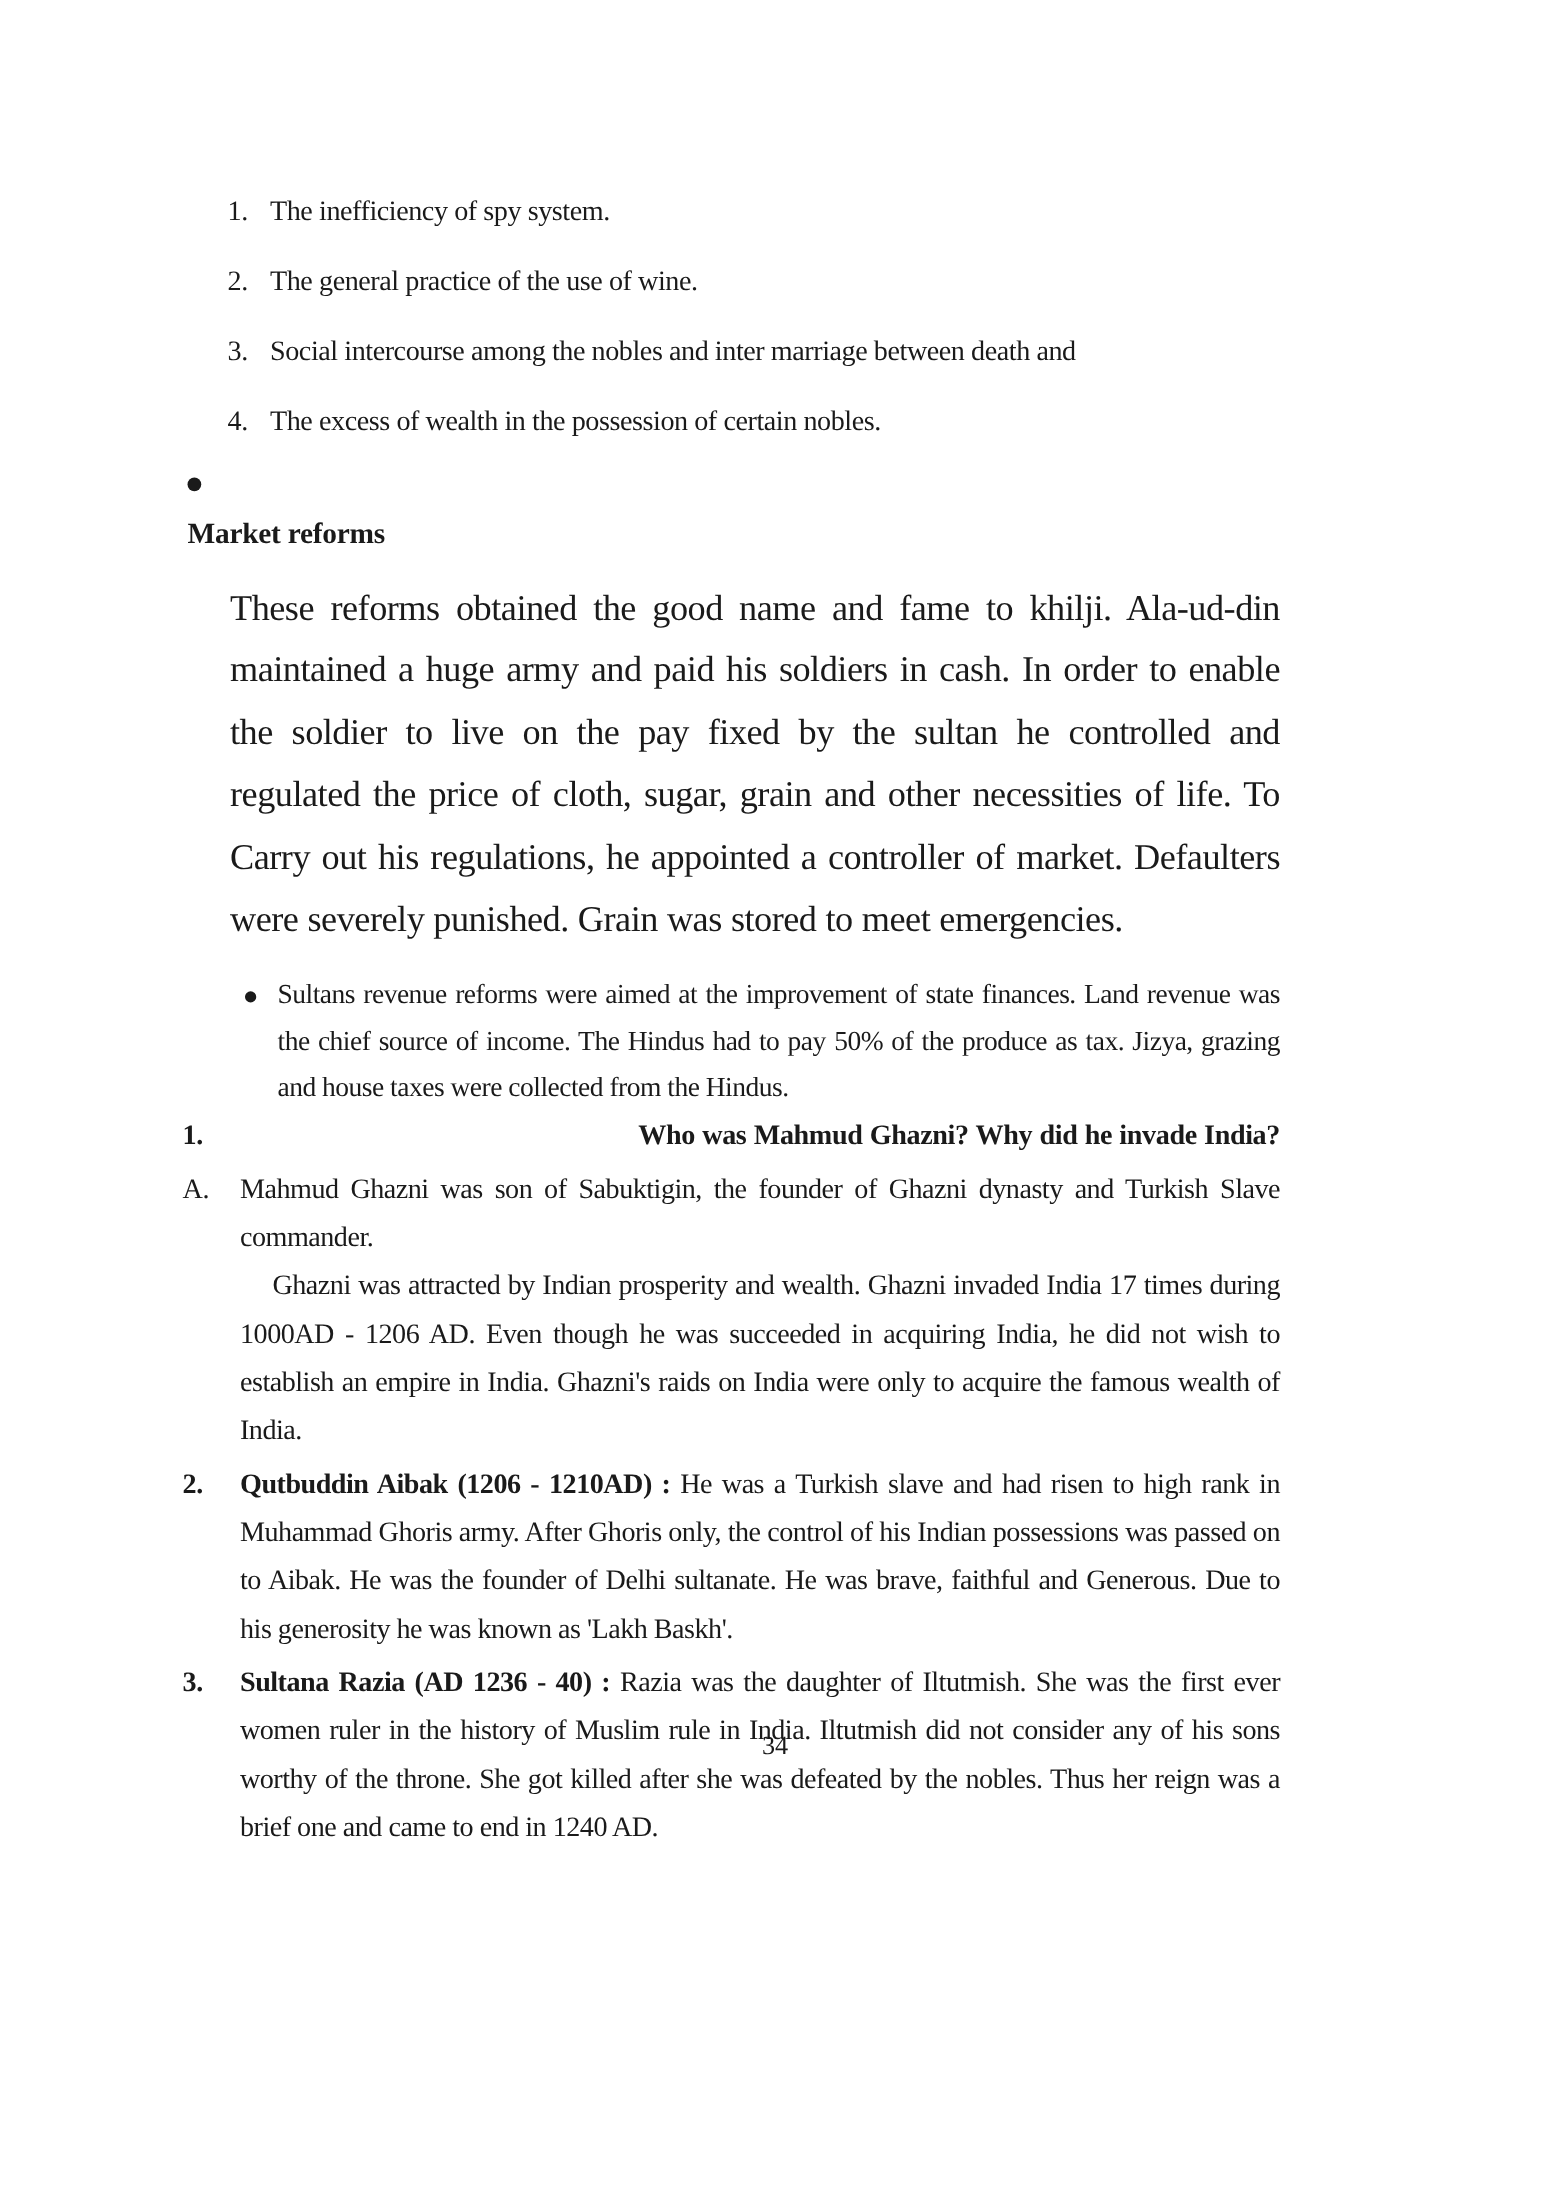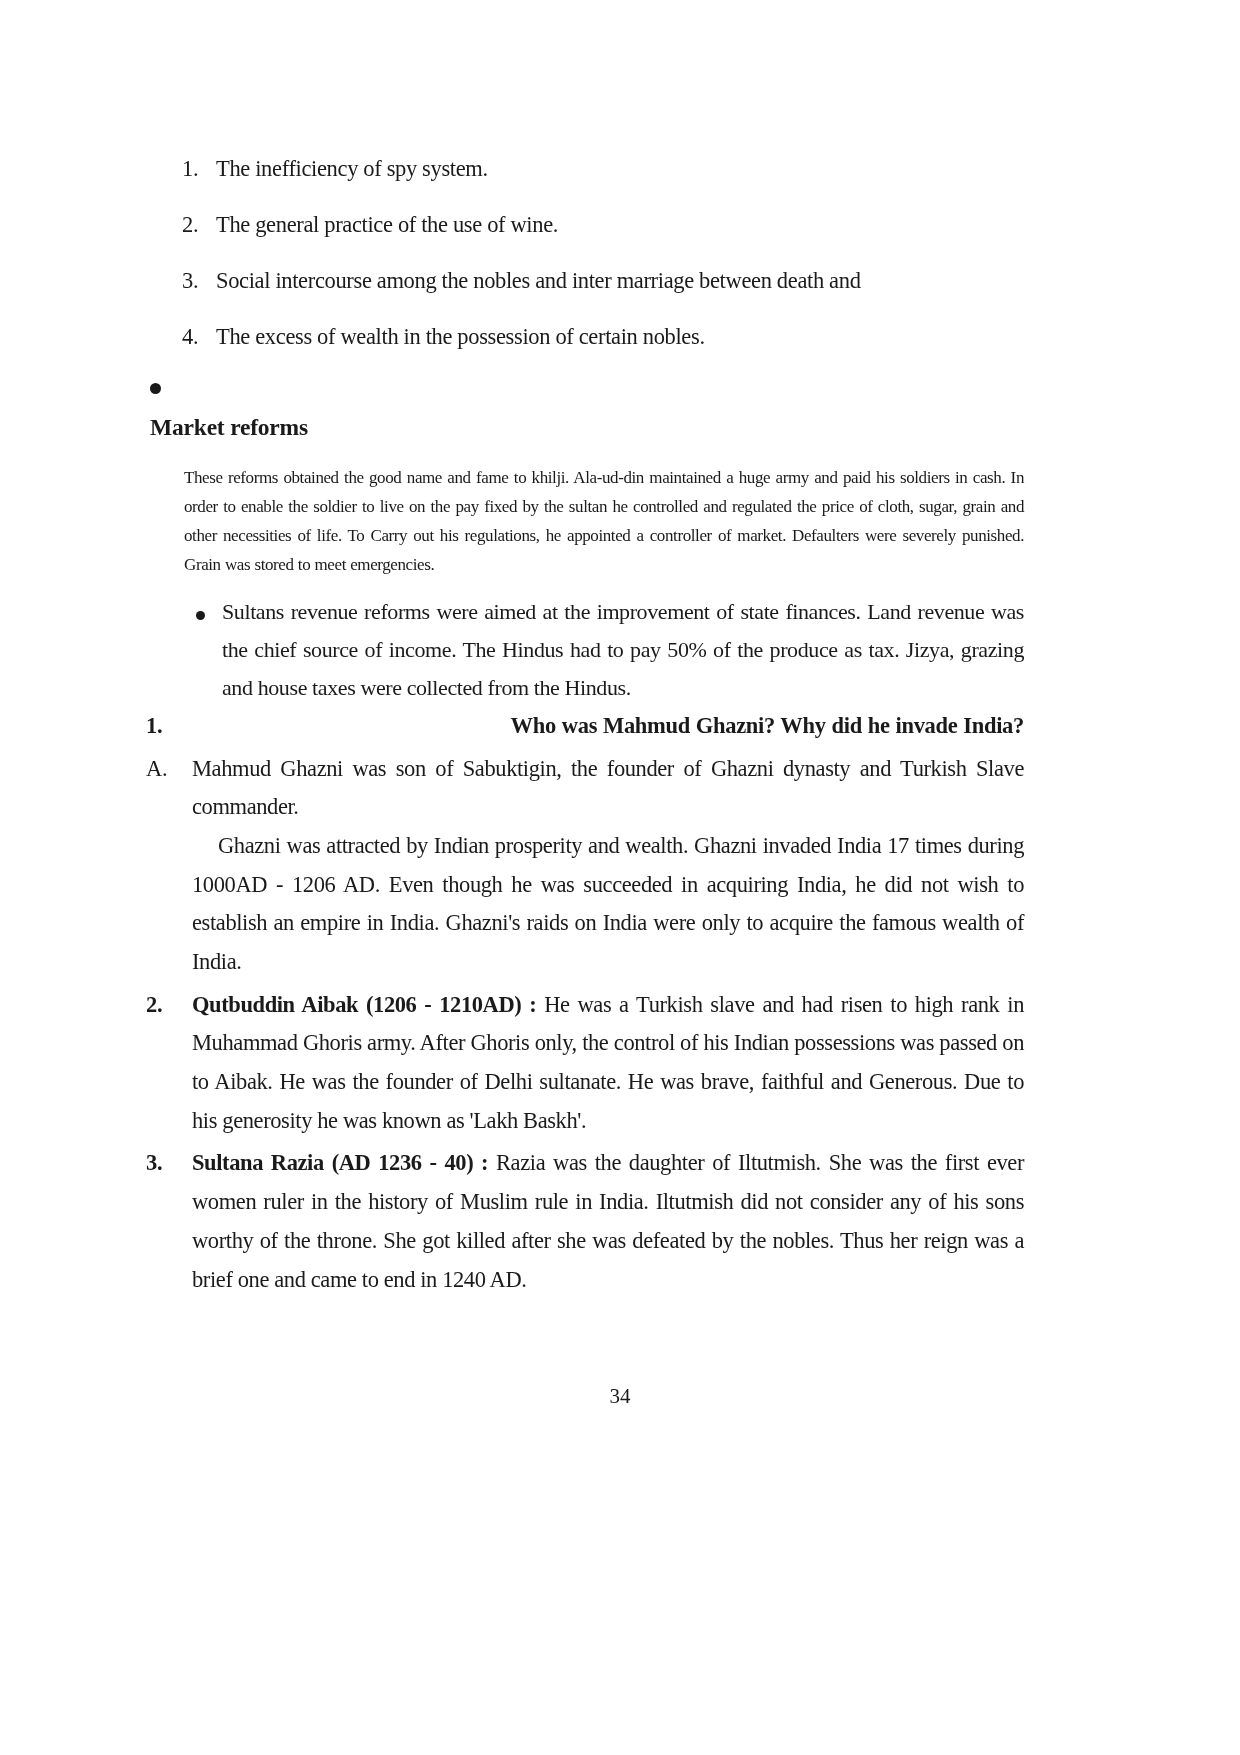--- a/index.html
+++ b/index.html
@@ -82,21 +82,21 @@
   .bullet-head-text {
     font-weight: bold;
     font-size: 23.5px;
     letter-spacing: -0.2px;
   }
 
   
   .body-para {
     margin: 0 0 4px 0;
     padding-left: 48px;
-    font-size: 17px;
+    font-size: 29px;
     line-height: 1.72;
     letter-spacing: -0.4px;
     text-align: justify;
     word-spacing: 0.4px;
   }
 
   
   .sub-bullet {
     display: flex;
     align-items: flex-start;

